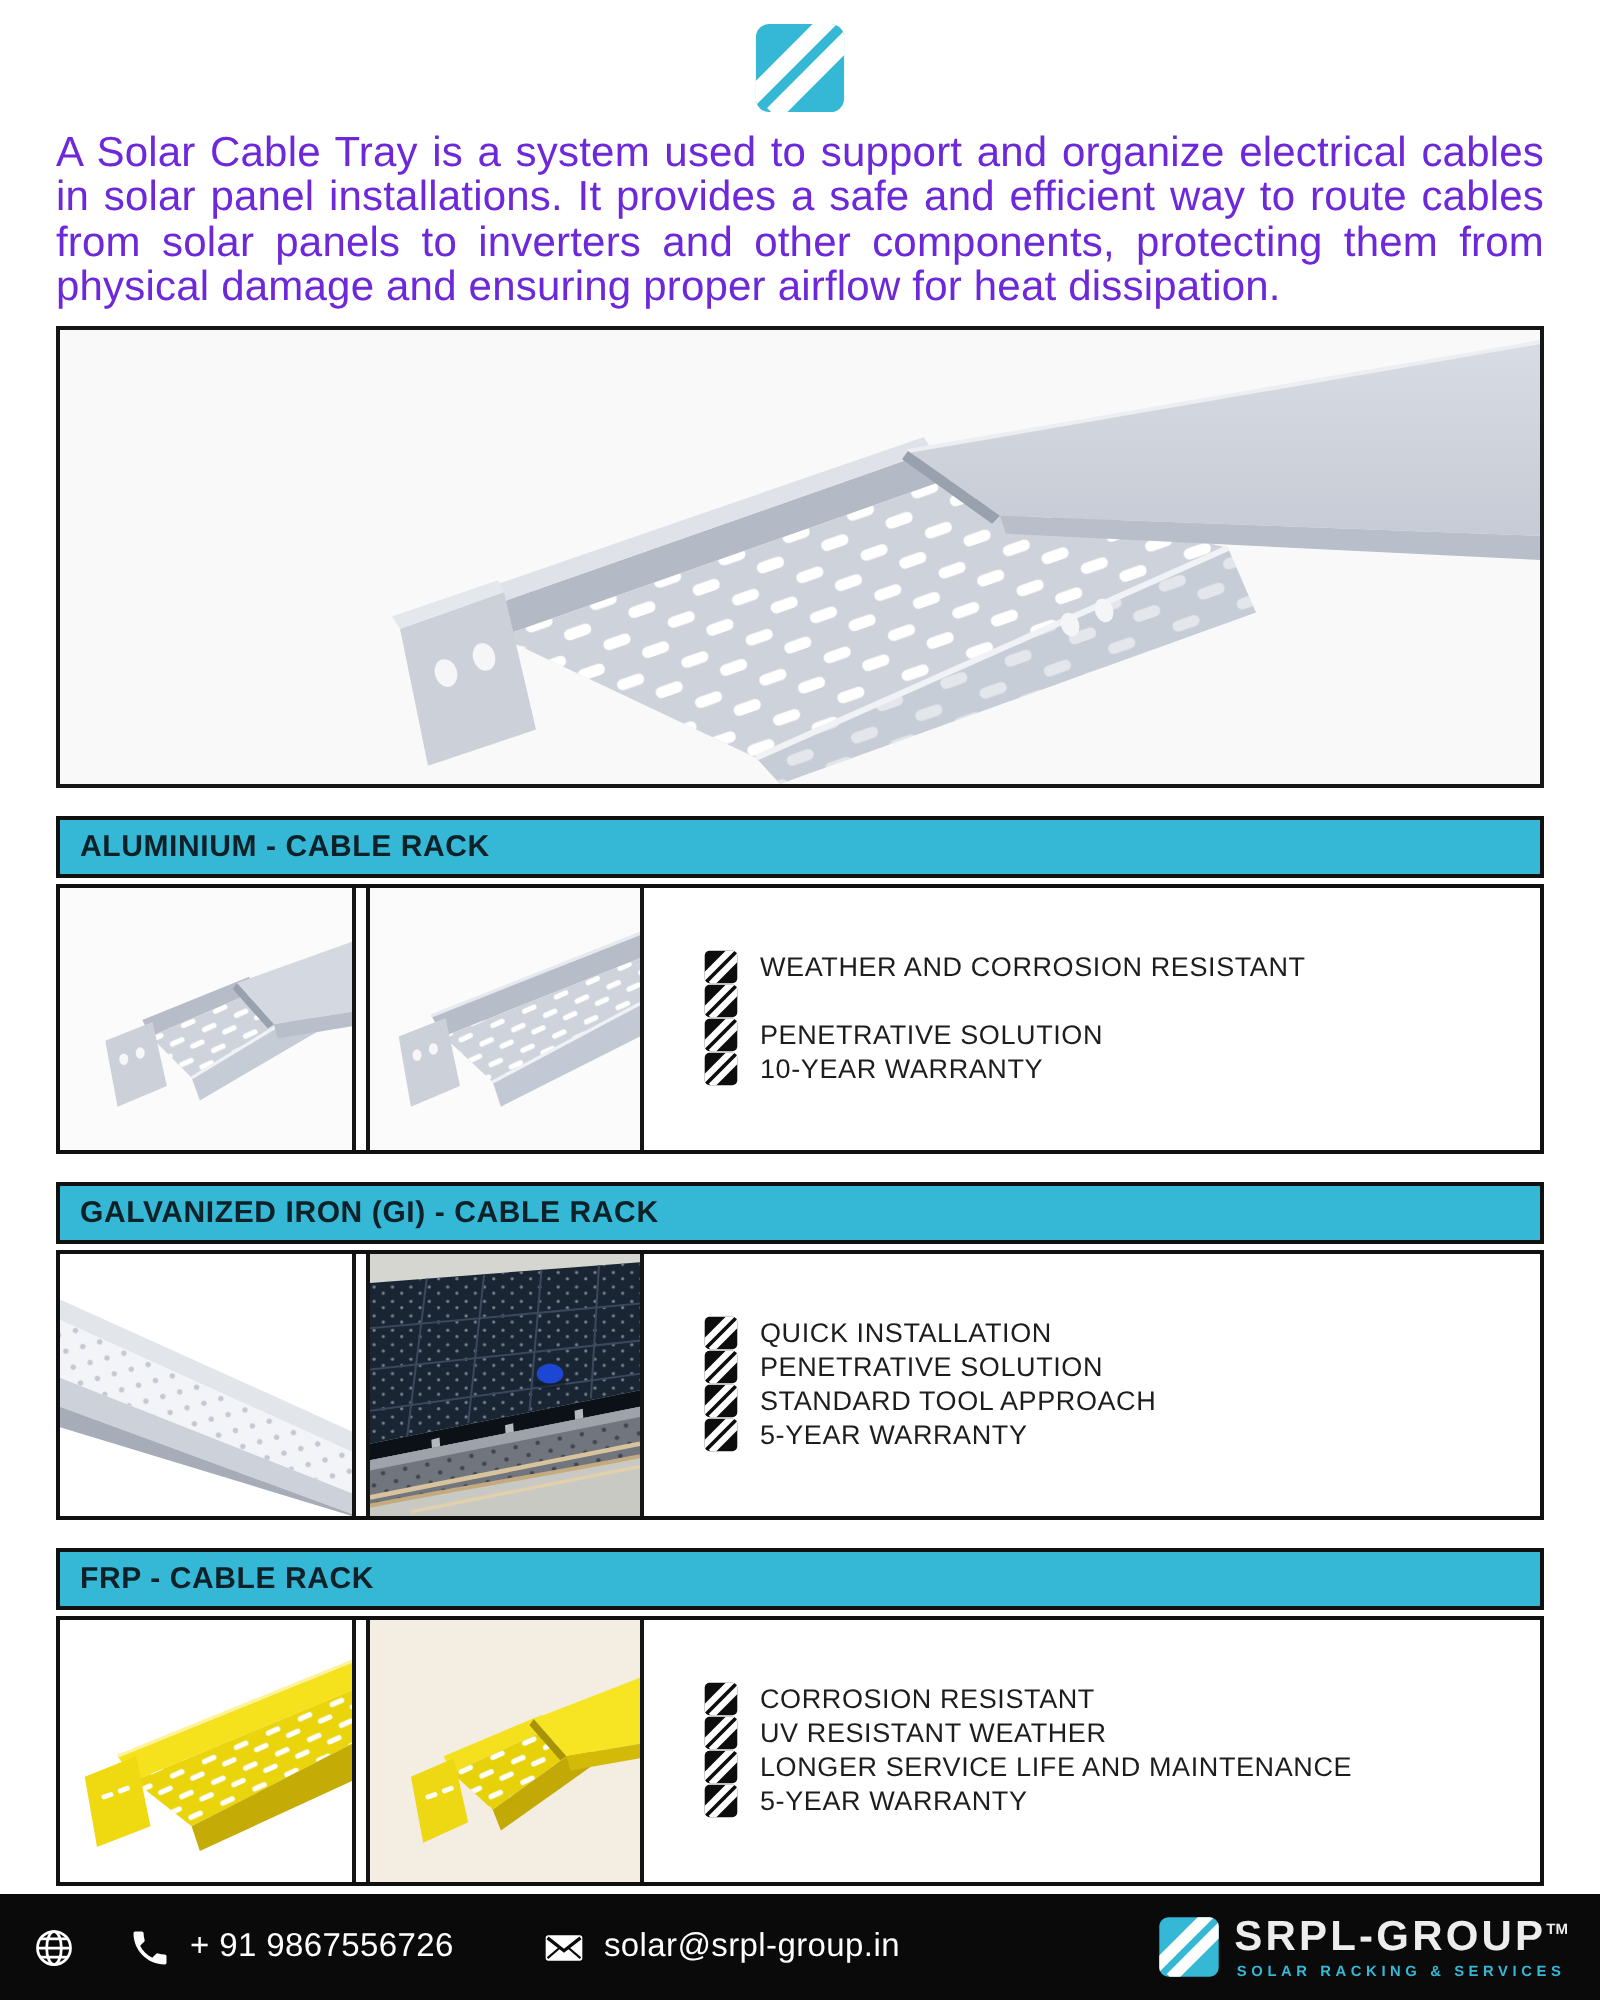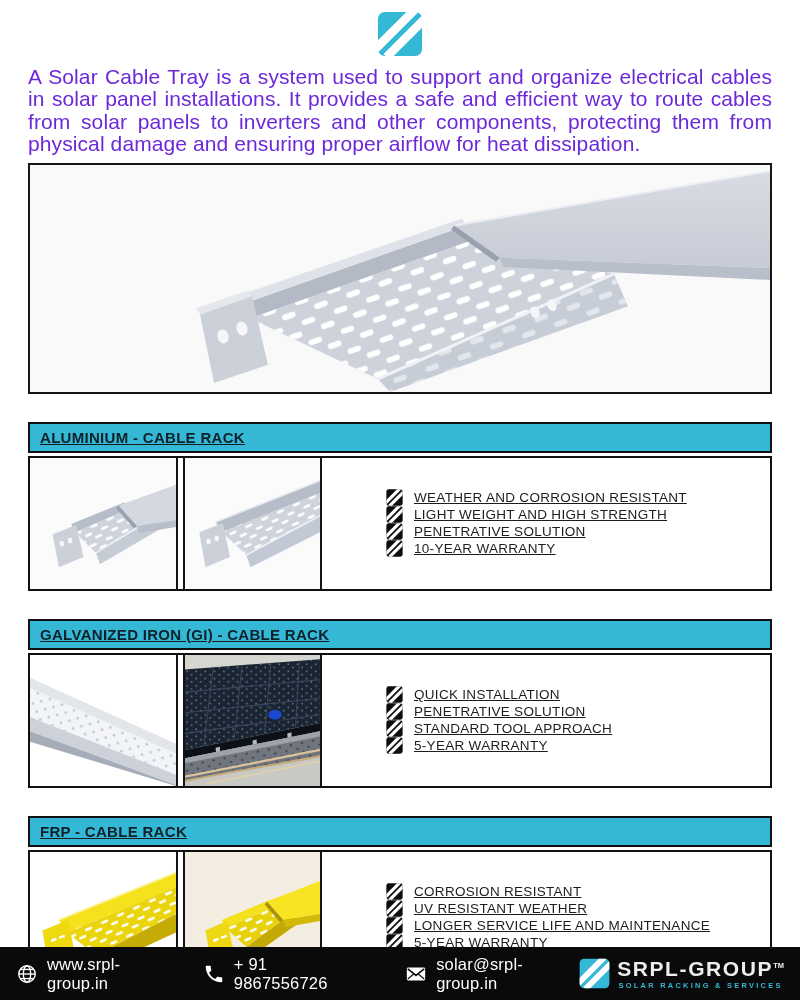--- a/index.html
+++ b/index.html
@@ -12,30 +12,30 @@
   .brand-icon{width:46px;height:46px;color:#35b8d5;}
   .wordmark{font-size:37px;font-weight:800;letter-spacing:2.5px;color:#111;line-height:1;}
   .wordmark .accent{color:#35b8d5;}
   
   .intro{margin:7px 28px 0 28px;width:744px;font-size:21px;line-height:22.4px;
     text-align:justify;color:#6d28d9;letter-spacing:.1px;}
   
   .hero{margin:7px 28px 0 28px;height:231px;border:2px solid #161616;box-sizing:border-box;background:#f9f9fa;}
   .hero svg{display:block;width:100%;height:100%;}
   
-  .section{margin:28px 28px 0 28px;text-decoration:underline;}
+  .section{margin:14px 28px 0 28px;}
   .sec-head{height:31px;border:2px solid #101010;background:#35b8d5;box-sizing:border-box;
     display:flex;align-items:center;padding:0 10px;font-size:15px;font-weight:700;color:#0e2129;letter-spacing:.3px;}
   .sec-body{margin-top:3px;height:135px;border:2px solid #101010;box-sizing:border-box;
     display:flex;align-items:stretch;background:#fff;}
   .cell{box-sizing:border-box;height:100%;border-right:2px solid #141414;background:#fff;overflow:hidden;}
   .cell svg{display:block;width:100%;height:100%;}
   .cell1{width:148px;margin-right:5px;}
   .cell2{width:139px;border-left:2px solid #141414;}
-  .features{flex:1;display:flex;flex-direction:column;justify-content:center;padding-left:64px;text-align:center;}
+  .features{flex:1;display:flex;flex-direction:column;justify-content:center;padding-left:30px;text-align:center;}
   .feat{display:flex;align-items:center;gap:11px;}
   .fico{width:17px;height:17px;color:#0d0d0d;flex:0 0 17px;}
   .feat span{font-size:13.5px;color:#1d1d1d;letter-spacing:.3px;}
   
   footer{position:absolute;left:0;bottom:0;width:800px;height:53px;background:#0a0a0a;
     display:flex;align-items:center;padding:0 16px;box-sizing:border-box;color:#fff;}
   .contact{display:flex;align-items:center;gap:9px;font-size:16.5px;color:#fdfdfd;letter-spacing:.2px;}
   .c-phone{margin-left:26px;}
   .c-mail{margin-left:44px;}
   .cicon{width:22px;height:22px;flex:0 0 22px;}
@@ -162,21 +162,20 @@
       <div class="feat">
         <svg class="fico" viewBox="0 0 48 48">
             <use href="#slogo"></use>
           </svg>
         <span>WEATHER AND CORROSION RESISTANT</span>
       </div>
       <div class="feat">
         <svg class="fico" viewBox="0 0 48 48">
             <use href="#slogo"></use>
           </svg>
-        <span>LIGHT WEIGHT AND HIGH STRENGTH</span>
       </div>
       <div class="feat">
         <svg class="fico" viewBox="0 0 48 48">
             <use href="#slogo"></use>
           </svg>
         <span>PENETRATIVE SOLUTION</span>
       </div>
       <div class="feat">
         <svg class="fico" viewBox="0 0 48 48">
             <use href="#slogo"></use>
@@ -323,21 +322,20 @@
 
 <footer>
   <div class="contact c-web">
     <svg class="cicon" viewBox="0 0 24 24" fill="none" stroke="#fff" stroke-width="1.5">
       <circle cx="12" cy="12" r="9"></circle>
       <ellipse cx="12" cy="12" rx="4" ry="9"></ellipse>
       <line x1="3" y1="12" x2="21" y2="12"></line>
       <line x1="4.3" y1="7" x2="19.7" y2="7"></line>
       <line x1="4.3" y1="17" x2="19.7" y2="17"></line>
     </svg>
-    <span>www.srpl-group.in</span>
   </div>
   <div class="contact c-phone">
     <svg class="cicon" viewBox="0 0 24 24" fill="#fff">
       <path d="M6.62 10.79c1.44 2.83 3.76 5.14 6.59 6.59l2.2-2.2c.27-.27.67-.36 1.02-.24 1.12.37 2.33.57 3.57.57.55 0 1 .45 1 1V20c0 .55-.45 1-1 1-9.39 0-17-7.61-17-17 0-.55.45-1 1-1h3.5c.55 0 1 .45 1 1 0 1.25.2 2.45.57 3.57.11.35.03.74-.25 1.02l-2.2 2.2z"></path>
     </svg>
     <span>+ 91 9867556726</span>
   </div>
   <div class="contact c-mail">
     <svg class="cicon" viewBox="0 0 24 24">
       <rect x="2" y="5" width="20" height="14" rx="1.5" fill="#fff"></rect>

